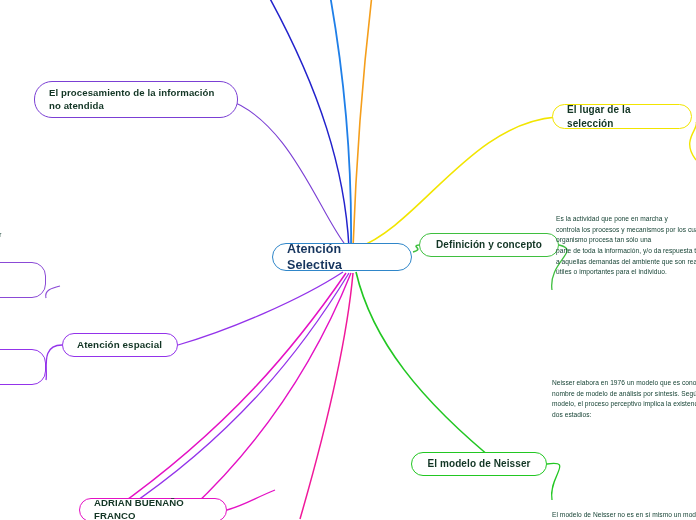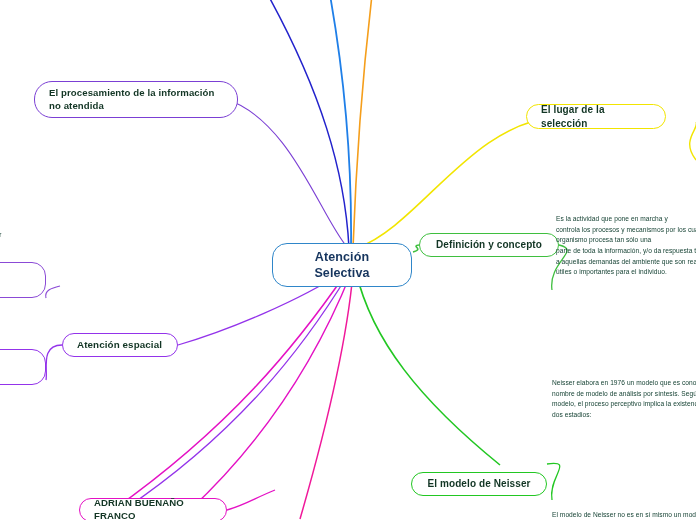--- a/index.html
+++ b/index.html
@@ -21,47 +21,46 @@
     display:flex;align-items:center;
     padding:6px 14px;
     color:#123524;
     font-weight:bold;
     letter-spacing:.1px;
     white-space:normal;
   }
   .node span{display:block;line-height:1.32;}
 
   .central{
-    left:272px;top:243px;width:140px;height:44px;
+    left:272px;top:243px;width:140px;height:28px;
     border-color:#2f86c9;border-width:1.8px;border-radius:15px;
     justify-content:center;
-    font-size:12.5px;color:#16355e;text-align:center;
+    font-size:12.5px;color:#16355e;
   }
   .n-procesamiento{
     left:34px;top:81px;width:204px;height:37px;
     border-color:#7b3fd4;font-size:9.6px;border-radius:18px;
   }
   .n-lugar{
-    left:526px;top:104px;width:140px;height:25px;
+    left:552px;top:104px;width:140px;height:25px;
     border-color:#f2e500;font-size:10px;border-radius:13px;
   }
   .n-definicion{
     left:419px;top:233px;width:140px;height:24px;
     border-color:#3fbf3f;font-size:10px;border-radius:13px;
     justify-content:center;
   }
   .n-espacial{
     left:62px;top:333px;width:116px;height:24px;
     border-color:#9333ea;font-size:9.8px;border-radius:13px;
   }
   .n-neisser{
     left:411px;top:452px;width:136px;height:24px;
     border-color:#22c722;font-size:10px;border-radius:13px;
     justify-content:center;
-    margin-top:20px;
   }
   .n-autor{
     left:79px;top:498px;width:148px;height:24px;
     border-color:#e411c4;font-size:9.6px;border-radius:13px;
     justify-content:center;
   }
   .n-clip-left-a{
     left:-150px;top:262px;width:196px;height:36px;
     border-color:#8b4ad6;font-size:8.2px;border-radius:14px;
     color:#123524;font-weight:normal;padding:4px 10px;

